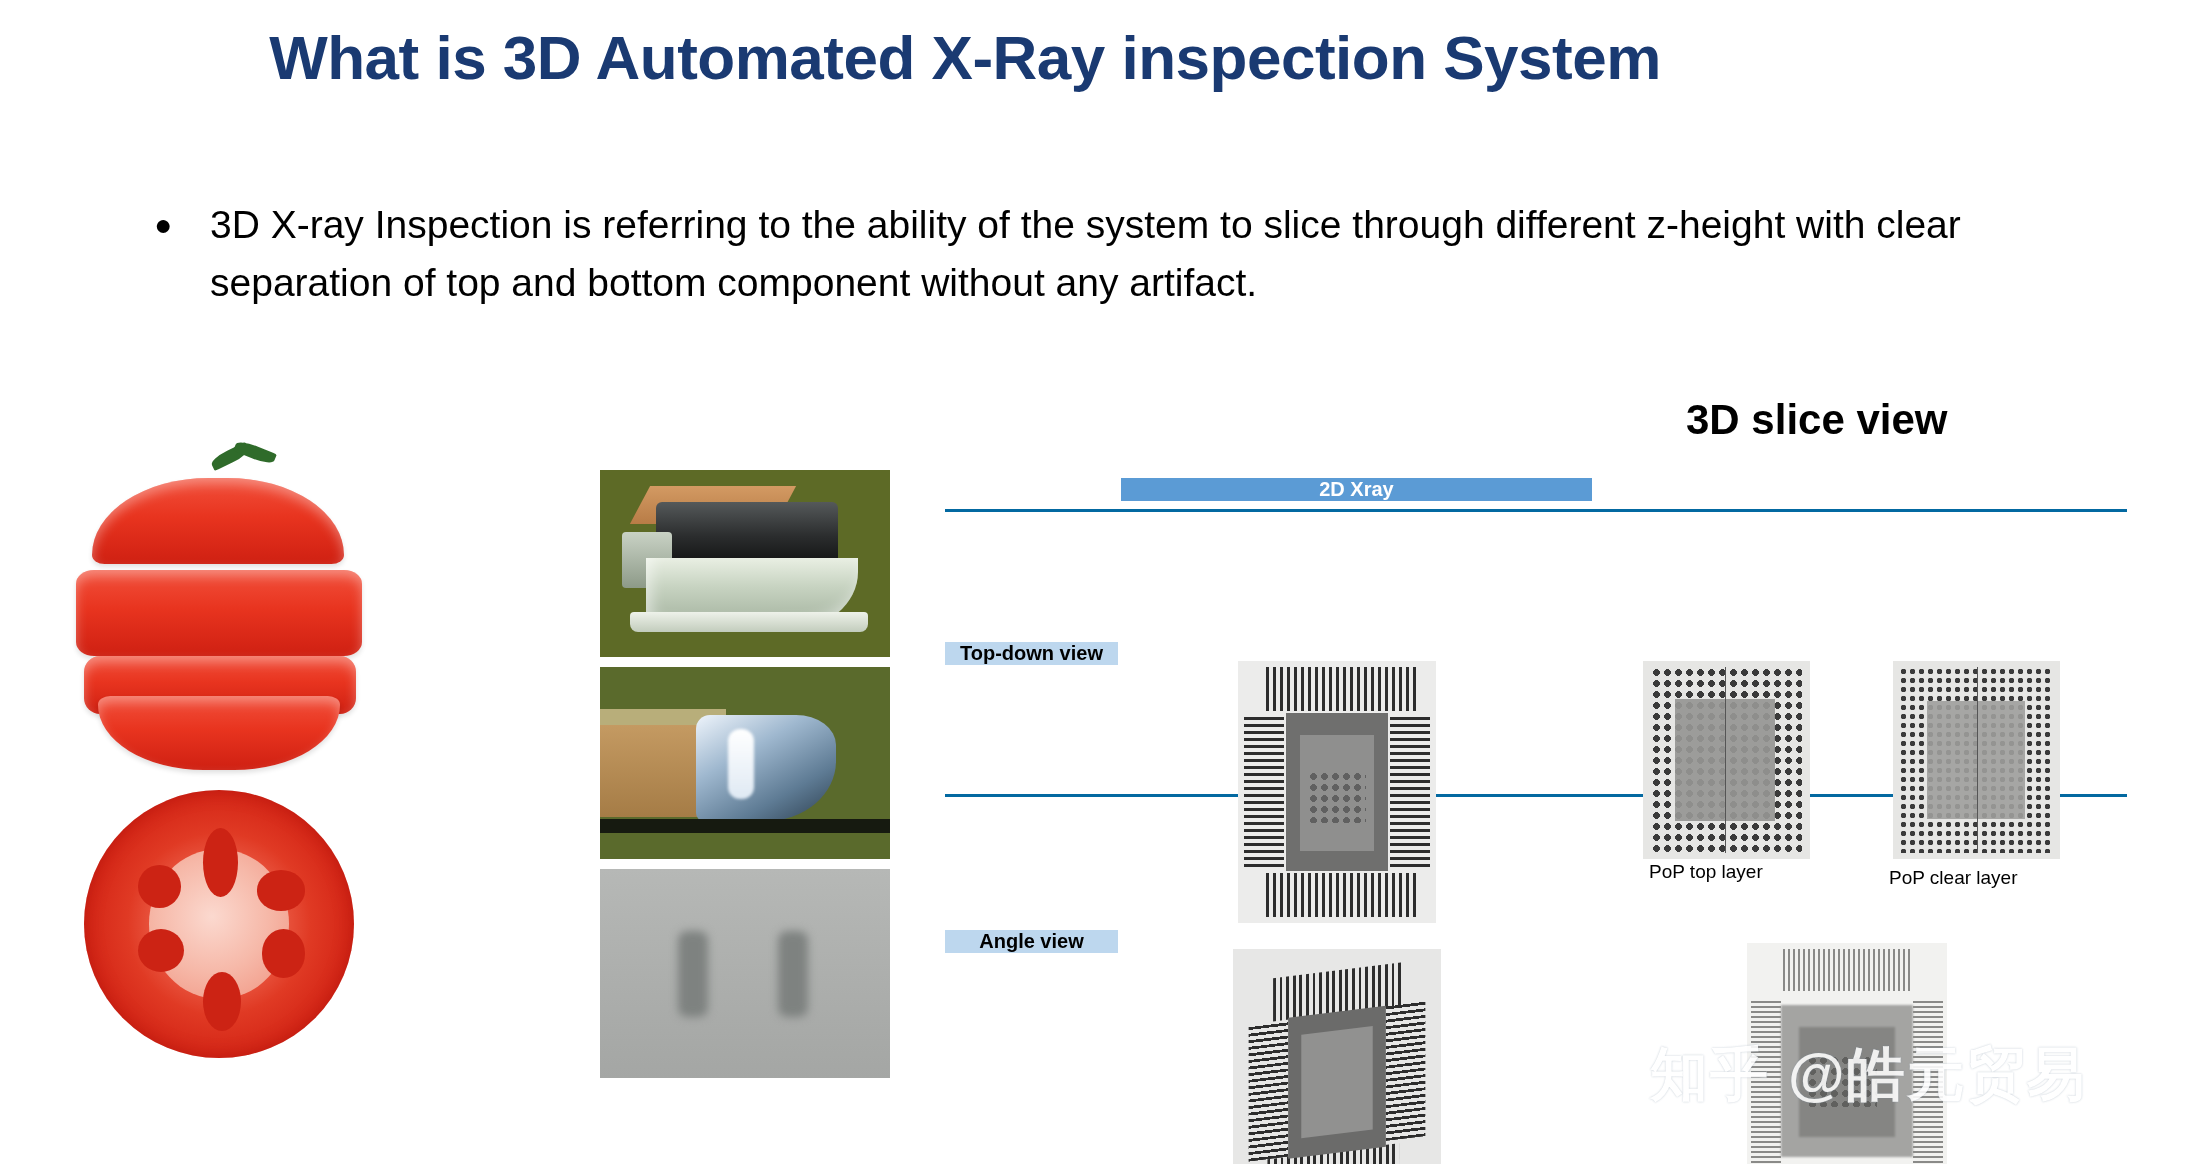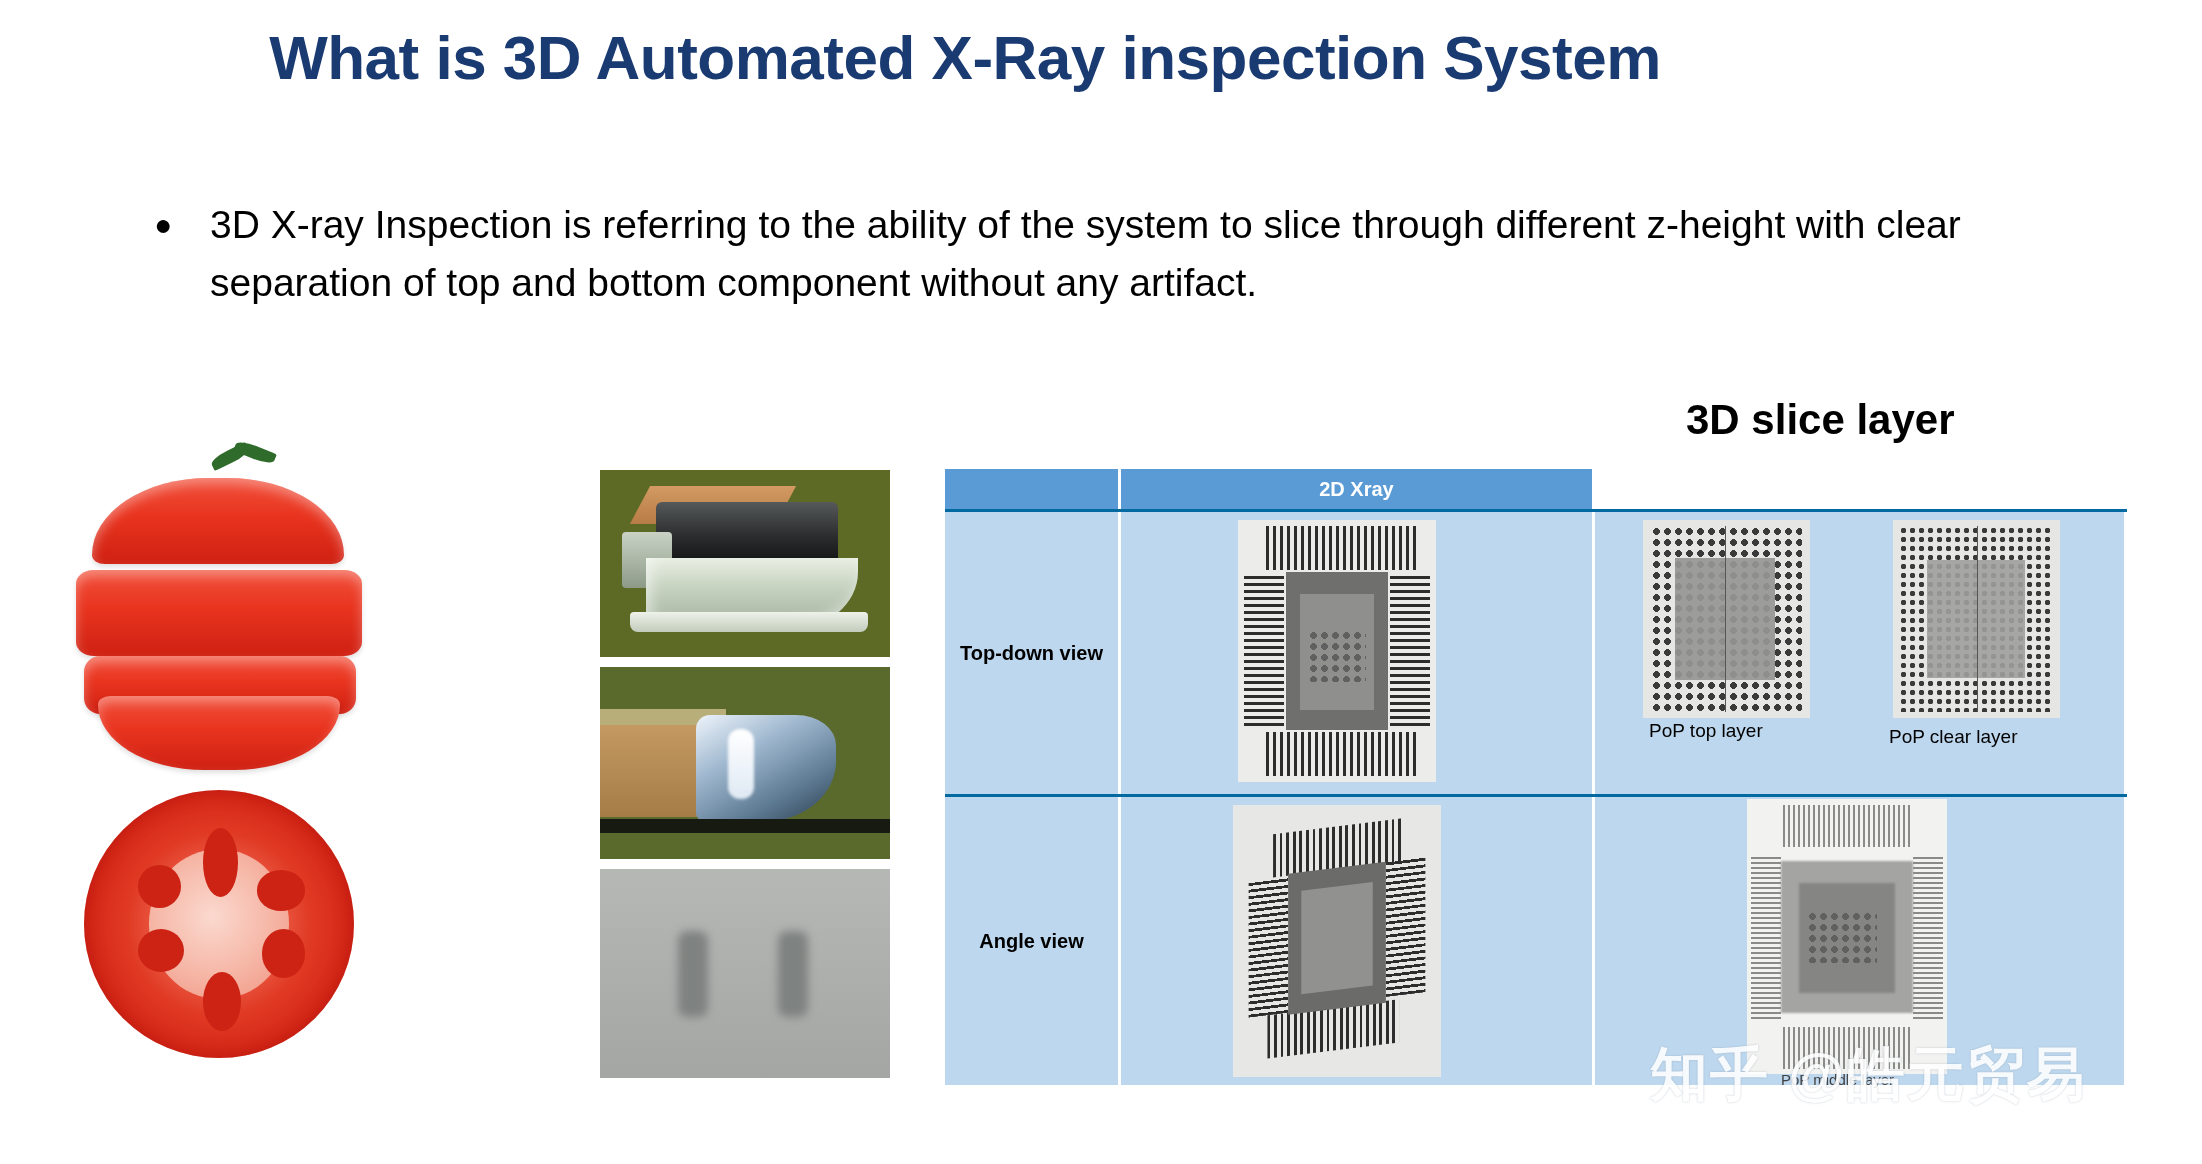--- a/index.html
+++ b/index.html
@@ -227,21 +227,21 @@
   }
 
   
   #comparison-table {
     position: absolute;
     left: 945px;
     top: 469px;
     width: 1182px;
     height: 616px;
   }
-  .tbl-row { display: flex; width: 100%; }
+  .tbl-row { display: flex; width: 100%; align-items: center; }
   .tbl-cell { box-sizing: border-box; position: relative; }
 
   .hdr-row { height: 40px; }
   .hdr-blank { width: 176px; background: #5B9BD5; border-right: 3px solid #ffffff; }
   .hdr-cell {
     background: #5B9BD5;
     color: #ffffff;
     font-size: 20px;
     font-weight: 700;
     display: flex;
@@ -396,21 +396,21 @@
     <div class="mc-dark"></div>
   </div>
 
   <div class="photo-box" id="photo-xray-grayscale">
     <div class="gx-bg"></div>
     <div class="gx-blob l"></div>
     <div class="gx-blob r"></div>
   </div>
 </div>
 
-<div id="slice-view-heading">3D slice layer</div>
+<div id="slice-view-heading">3D slice view</div>
 
 <div id="comparison-table">
 
   <div class="tbl-row hdr-row">
     <div class="tbl-cell hdr-blank"></div>
     <div class="tbl-cell hdr-cell hdr-2d">2D Xray</div>
   </div>
 
   <div class="tbl-row data-row row-topdown">
     <div class="tbl-cell rowlabel-cell">Top-down view</div>

